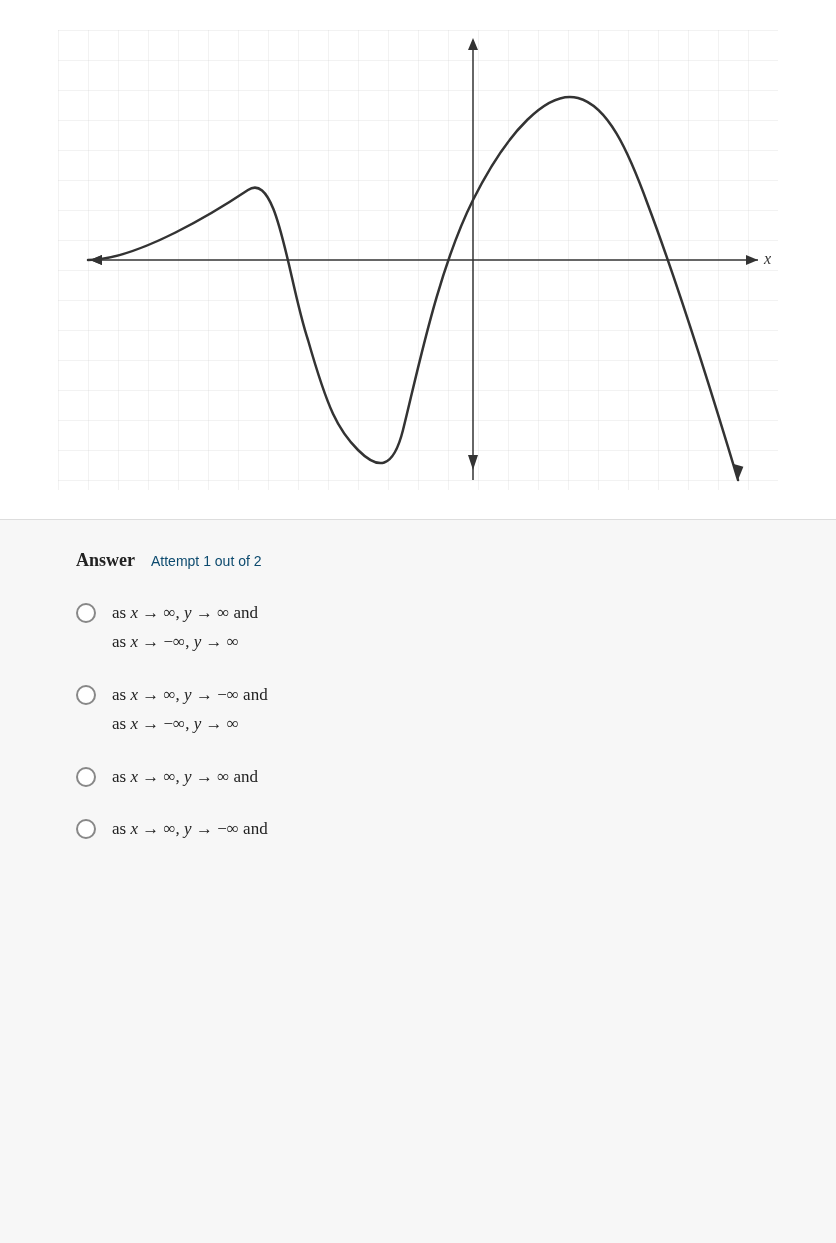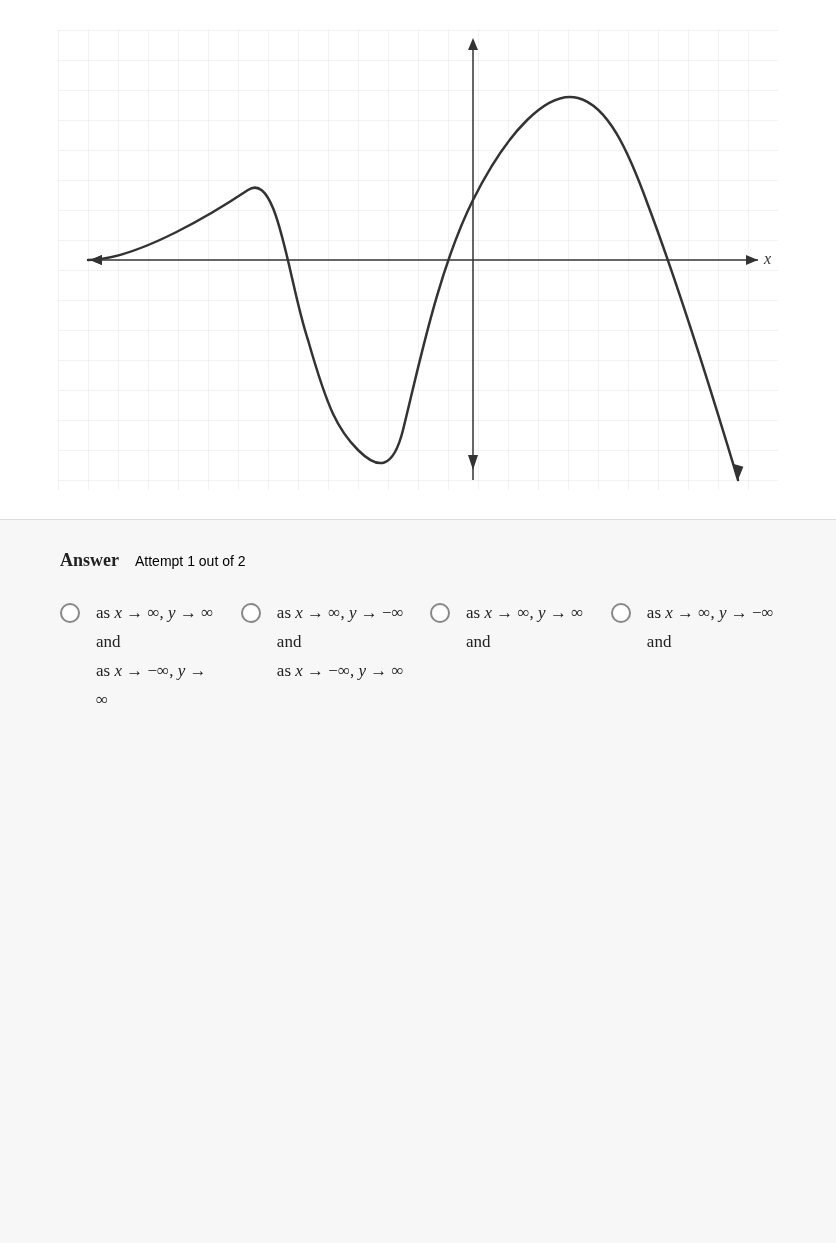--- a/index.html
+++ b/index.html
@@ -26,46 +26,46 @@
     .graph-container {
       position: relative;
       width: 720px;
       height: 460px;
       background: #fff;
       overflow: hidden;
     }
 
     .answer-section {
       background: #f7f7f7;
-      padding: 30px 60px;
+      padding: 30px 76px;
       flex: 1;
     }
 
     .answer-header {
       display: flex;
       align-items: baseline;
       gap: 16px;
       margin-bottom: 28px;
     }
 
     .answer-label {
       font-weight: bold;
       font-size: 18px;
       color: #222;
     }
 
     .attempt-text {
       font-size: 14px;
-      color: #000000;
+      color: #0c4a6e;
       font-family: Arial, sans-serif;
     }
 
     .options-list {
       display: flex;
-      flex-direction: row;
+      flex-direction: column;
       gap: 24px;
     }
 
     .option-item {
       display: flex;
       align-items: flex-start;
       gap: 16px;
       cursor: pointer;
     }
 

